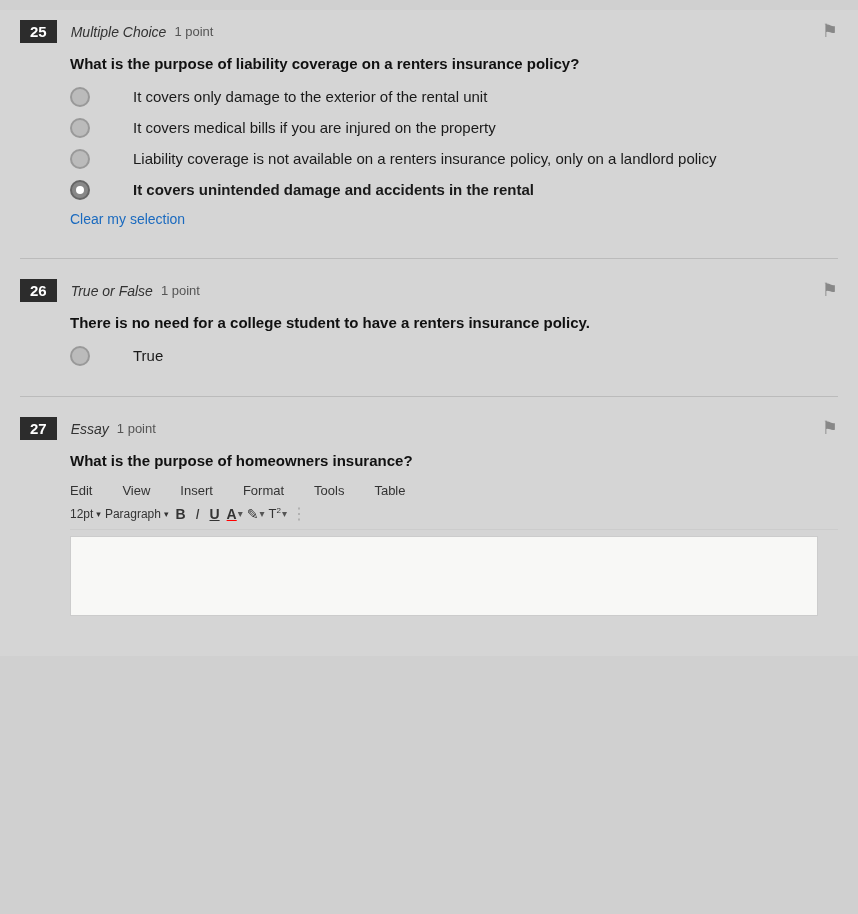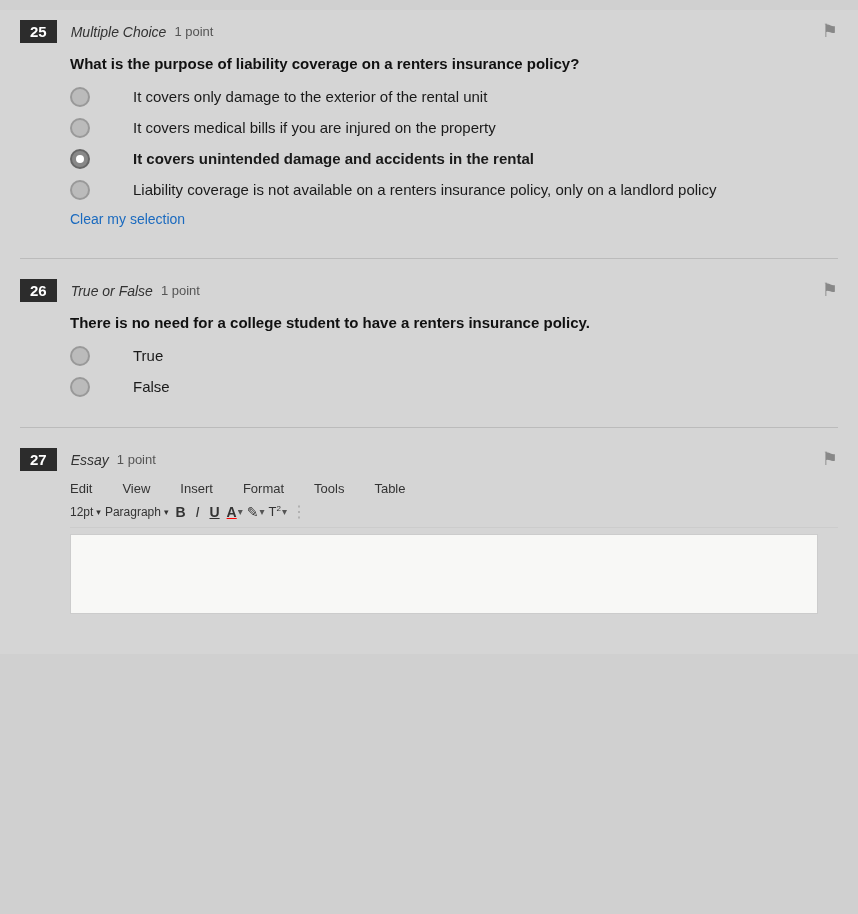--- a/index.html
+++ b/index.html
@@ -242,62 +242,59 @@
     <ul class="options-list">
       <li class="option-item">
         <div class="option-radio"></div>
         <span class="option-text">It covers only damage to the exterior of the rental unit</span>
       </li>
       <li class="option-item">
         <div class="option-radio"></div>
         <span class="option-text">It covers medical bills if you are injured on the property</span>
       </li>
       <li class="option-item">
+        <div class="option-radio"></div>
+        <span class="option-text">Liability coverage is not available on a renters insurance policy, only on a landlord policy</span>
+      </li>
+      <li class="option-item">
         <div class="option-radio selected"></div>
         <span class="option-text selected-text">It covers unintended damage and accidents in the rental</span>
-      </li>
-      <li class="option-item">
-        <div class="option-radio"></div>
-        <span class="option-text">Liability coverage is not available on a renters insurance policy, only on a landlord policy</span>
       </li>
     </ul>
     <a class="clear-selection">Clear my selection</a>
   </div>
 
   <hr class="divider">
 
   <div class="question-block">
     <div class="question-header">
       <span class="question-number">26</span>
       <span class="question-type">True or False</span>
       <span class="question-points">1 point</span>
       <span class="flag-icon">⚑</span>
     </div>
     <div class="question-text">There is no need for a college student to have a renters insurance policy.</div>
     <ul class="options-list">
       <li class="option-item">
         <div class="option-radio"></div>
         <span class="option-text">True</span>
       </li>
-      <li class="option-item">
-        <div class="option-radio"></div>
-        <span class="option-text">False</span>
-      </li>
     </ul>
   </div>
 
   <hr class="divider">
 
   <div class="question-block">
     <div class="question-header">
       <span class="question-number">27</span>
       <span class="question-type">Essay</span>
       <span class="question-points">1 point</span>
       <span class="flag-icon">⚑</span>
     </div>
+    <div class="question-text">What is the purpose of homeowners insurance?</div>
 
     <div class="essay-toolbar-row">
       <span class="essay-menu-item">Edit</span>
       <span class="essay-menu-item">View</span>
       <span class="essay-menu-item">Insert</span>
       <span class="essay-menu-item">Format</span>
       <span class="essay-menu-item">Tools</span>
       <span class="essay-menu-item">Table</span>
     </div>
 

